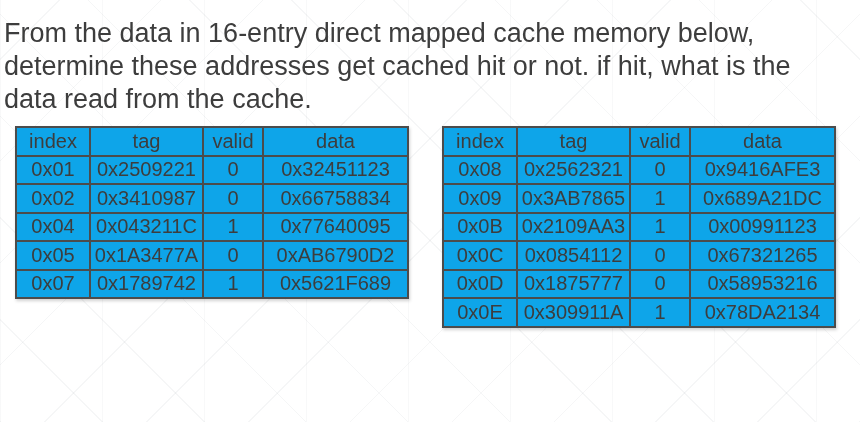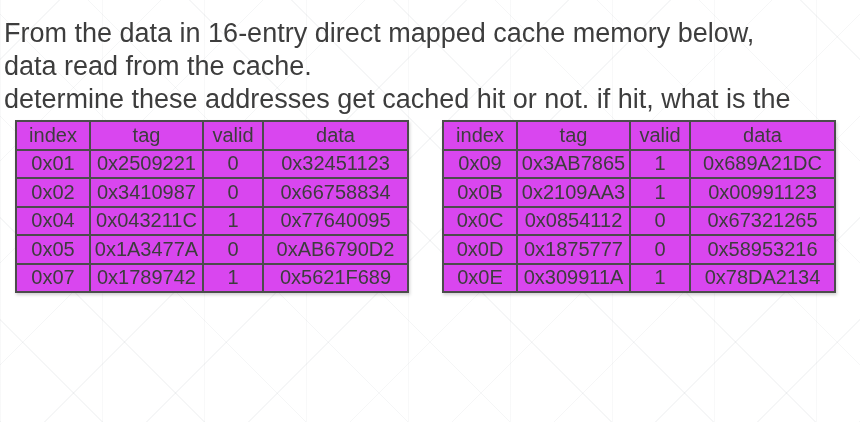--- a/index.html
+++ b/index.html
@@ -29,25 +29,25 @@
     top: 17px;
   }
   .title-line {
     font-size: 27px;
     line-height: 33px;
     color: var(--text);
     white-space: nowrap;
   }
   table.cache-table {
     position: absolute;
-    top: 120px;
+    top: 126px;
     border-collapse: collapse;
     table-layout: fixed;
     width: 392px;
-    background: #d946ef;
+    background: #0ea5e9;
     box-shadow: 1px 2px 3px rgba(0,0,0,0.18);
   }
   table.cache-table.left  { left: 15px;  }
   table.cache-table.right { left: 442px; }
   .cache-table th,
   .cache-table td {
     border: 2px solid var(--border);
     font-size: 20px;
     font-weight: normal;
     color: var(--text);
@@ -61,22 +61,22 @@
   col.c-index { width: 74px;  }
   col.c-tag   { width: 113px; }
   col.c-valid { width: 60px;  }
   col.c-data  { width: 145px; }
 </style>
 </head>
 <body>
 
 <div class="title-block">
   <div class="title-line">From the data in 16-entry direct mapped cache memory below,</div>
+  <div class="title-line">determine these addresses get cached hit or not. if hit, what is the</div>
   <div class="title-line">data read from the cache.</div>
-  <div class="title-line">determine these addresses get cached hit or not. if hit, what is the</div>
 </div>
 
 <table class="cache-table left">
   <colgroup>
     <col class="c-index">
       <col class="c-tag">
       <col class="c-valid">
       <col class="c-data">
   </colgroup>
   <thead>
@@ -131,20 +131,26 @@
   <thead>
       <tr>
         <th>index</th>
         <th>tag</th>
         <th>valid</th>
         <th>data</th>
       </tr>
     </thead>
   <tbody>
       <tr>
+        <td>0x08</td>
+        <td>0x2562321</td>
+        <td>0</td>
+        <td>0x9416AFE3</td>
+      </tr>
+      <tr>
         <td>0x09</td>
         <td>0x3AB7865</td>
         <td>1</td>
         <td>0x689A21DC</td>
       </tr>
       <tr>
         <td>0x0B</td>
         <td>0x2109AA3</td>
         <td>1</td>
         <td>0x00991123</td>

